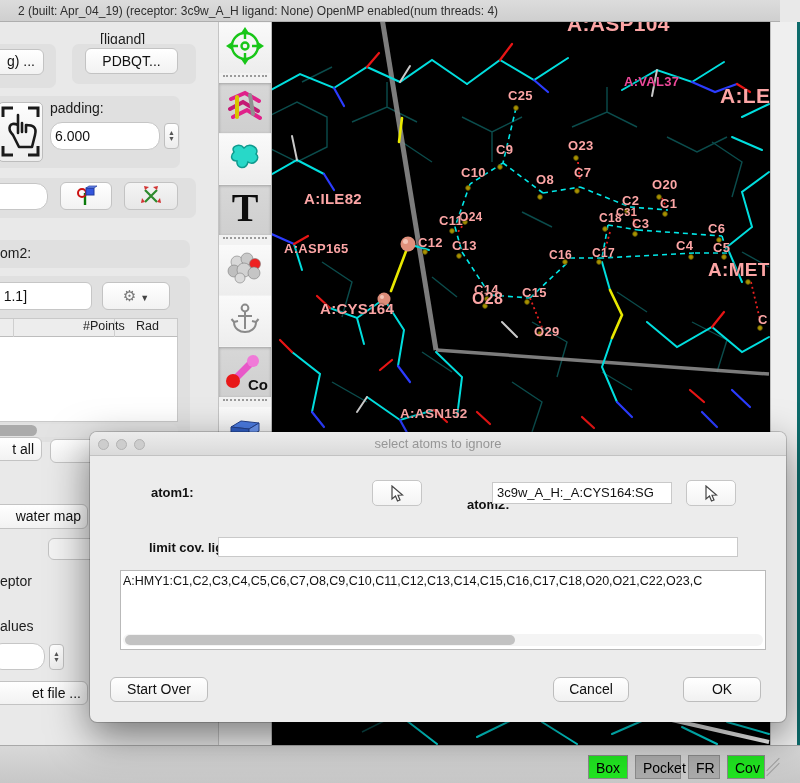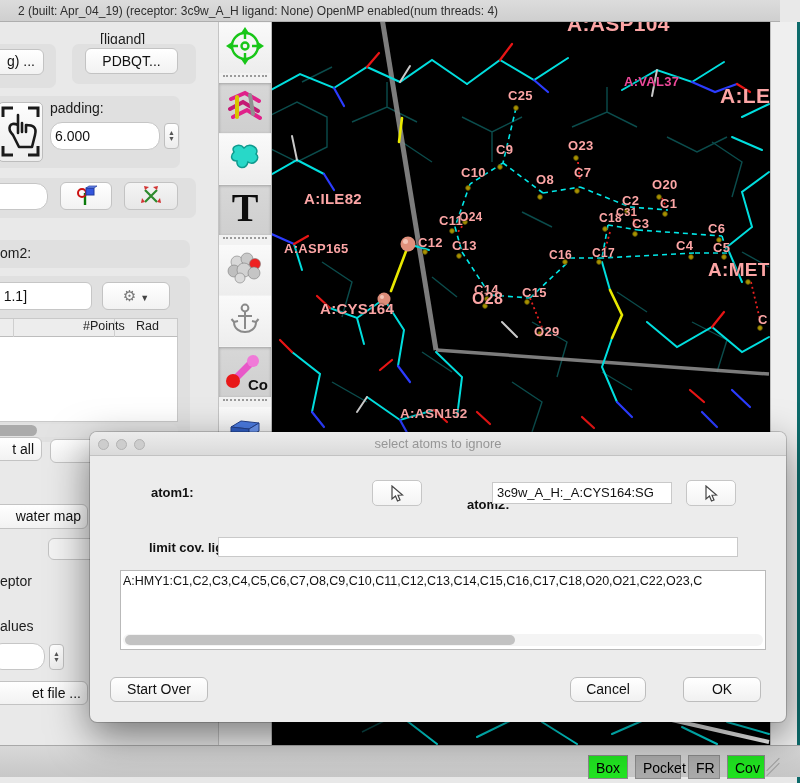--- a/index.html
+++ b/index.html
@@ -41,21 +41,21 @@
 
   
   .viewer { position:absolute; left:272px; top:22px; width:498px; height:723px; background:#000; overflow:hidden; }
   .v-label { position:absolute; color:#fca5a5; font-weight:bold; white-space:nowrap;
              text-shadow:0 0 2px #000; letter-spacing:.3px; }
 
   .right-strip { position:absolute; left:770px; top:22px; width:27px; height:723px; background:#efefef; border-left:1px solid #bdbdbd; }
   .right-sliver { position:absolute; left:797px; top:22px; width:3px; height:761px; background:#0d6b6b; }
 
   
-  .bottombar { position:absolute; left:0; top:745px; width:800px; height:32px;
+  .bottombar { position:absolute; left:0; top:745px; width:800px; height:38px;
     background:linear-gradient(#d8d8d8,#c7c7c7); border-top:1px solid #a9a9a9; }
   .bb-btn { position:absolute; top:9px; height:24px; line-height:24px; padding:0 7px; font-size:14px; color:#000;
             border:1px solid #8b8b8b; text-align:center; }
   .grip { position:absolute; right:18px; top:14px; width:18px; height:16px; }
   .grip i { display:block; border-top:1.5px solid #9f9f9f; margin-top:4px; transform:rotate(-45deg); }
 
   
   .dialog { position:absolute; left:90px; top:432px; width:696px; height:290px; background:#ececec;
     border-radius:7px; box-shadow:0 14px 40px rgba(0,0,0,.5), 0 0 0 1px rgba(0,0,0,.18); }
   .dlg-titlebar { position:absolute; left:0; top:0; width:100%; height:24px;
@@ -497,17 +497,17 @@
     <div class="dlg-field" style="left:128px; top:105px; width:520px; height:20px;"></div>
 
     <div class="dlg-textarea">
       <span>A:HMY1:C1,C2,C3,C4,C5,C6,C7,O8,C9,C10,C11,C12,C13,C14,C15,C16,C17,C18,O20,O21,C22,O23,C</span>
       <div class="ta-scroll">
           <div class="thumb"></div>
         </div>
     </div>
 
     <div class="dlg-btn" style="left:20px; width:98px;">Start Over</div>
-    <div class="dlg-btn" style="left:480px; width:76px;border-radius:7px;">Cancel</div>
+    <div class="dlg-btn" style="left:463px; width:76px;border-radius:7px;">Cancel</div>
     <div class="dlg-btn" style="left:578px; width:78px;margin-left:15px;">OK</div>
   </div>
 
 </div>
 
 </body></html>

